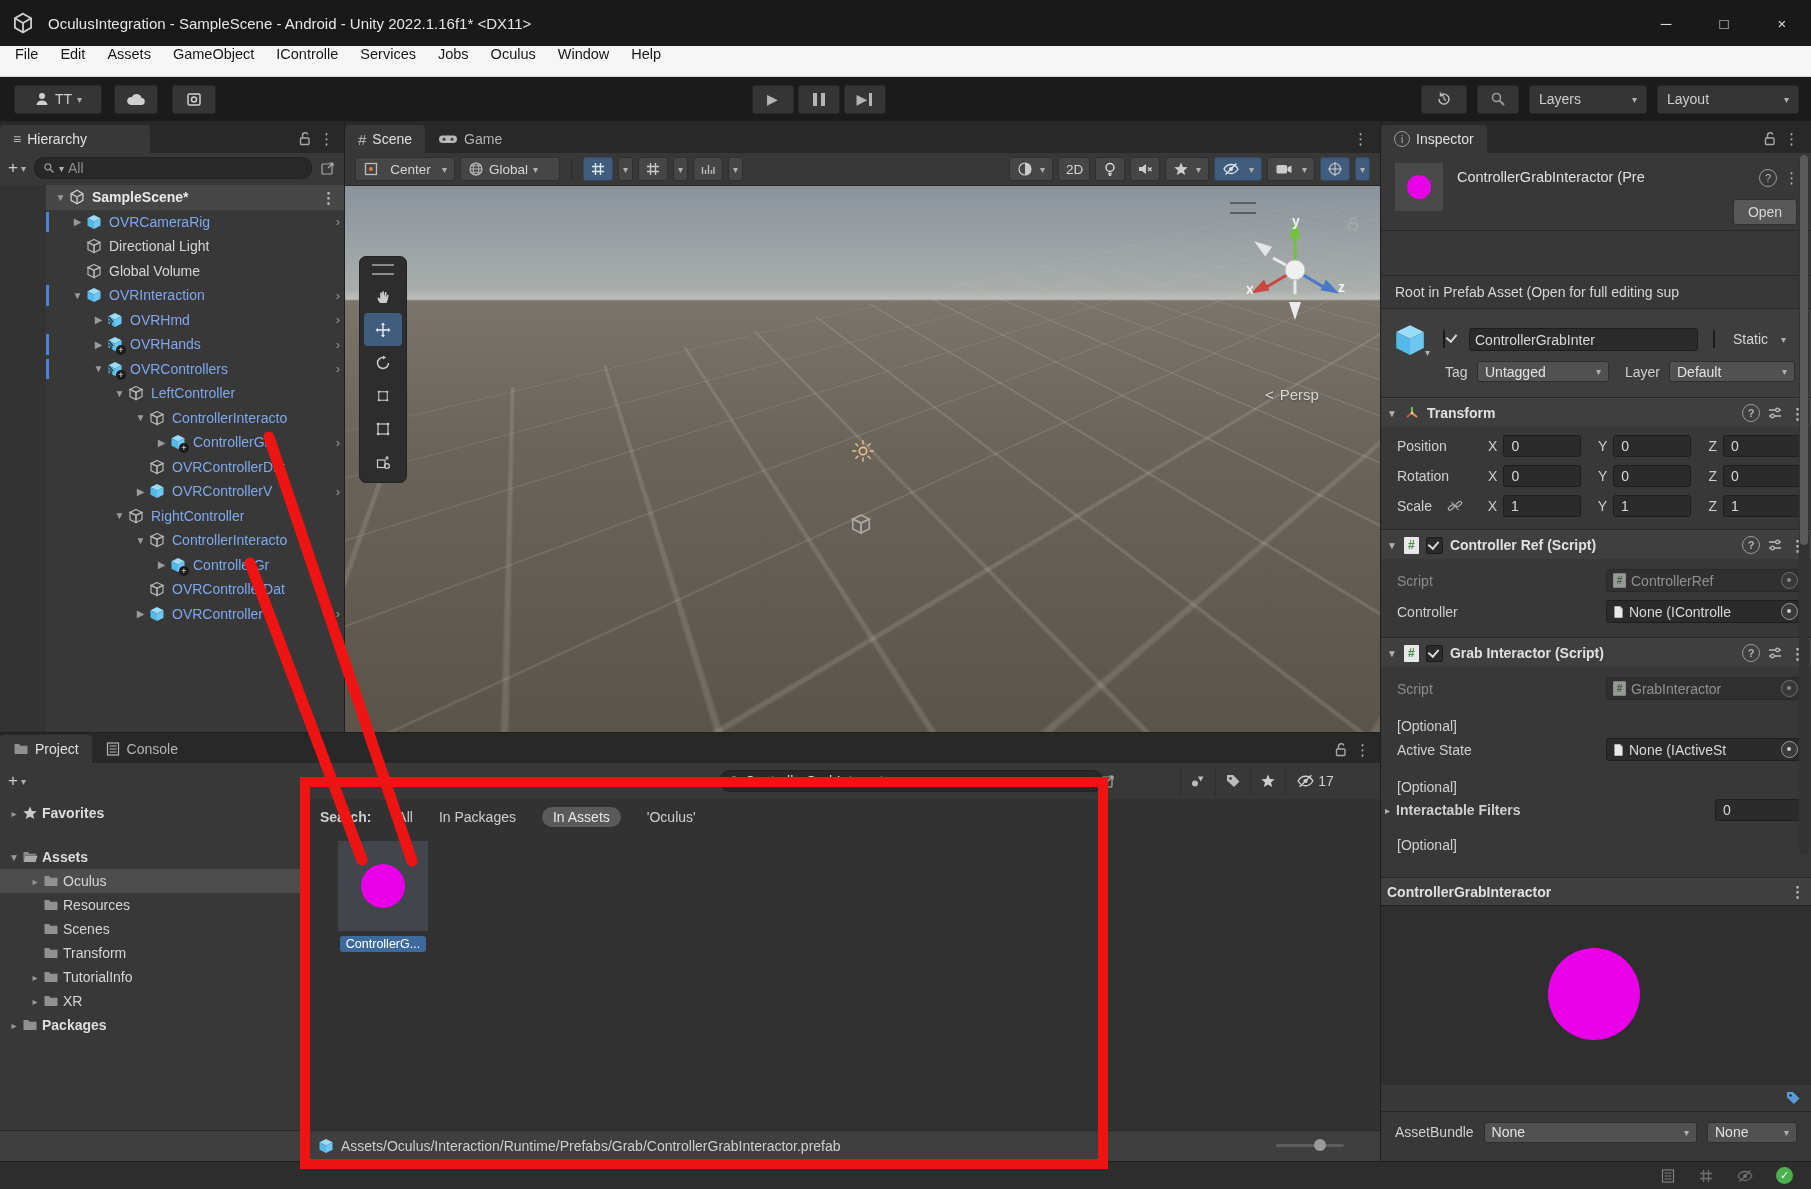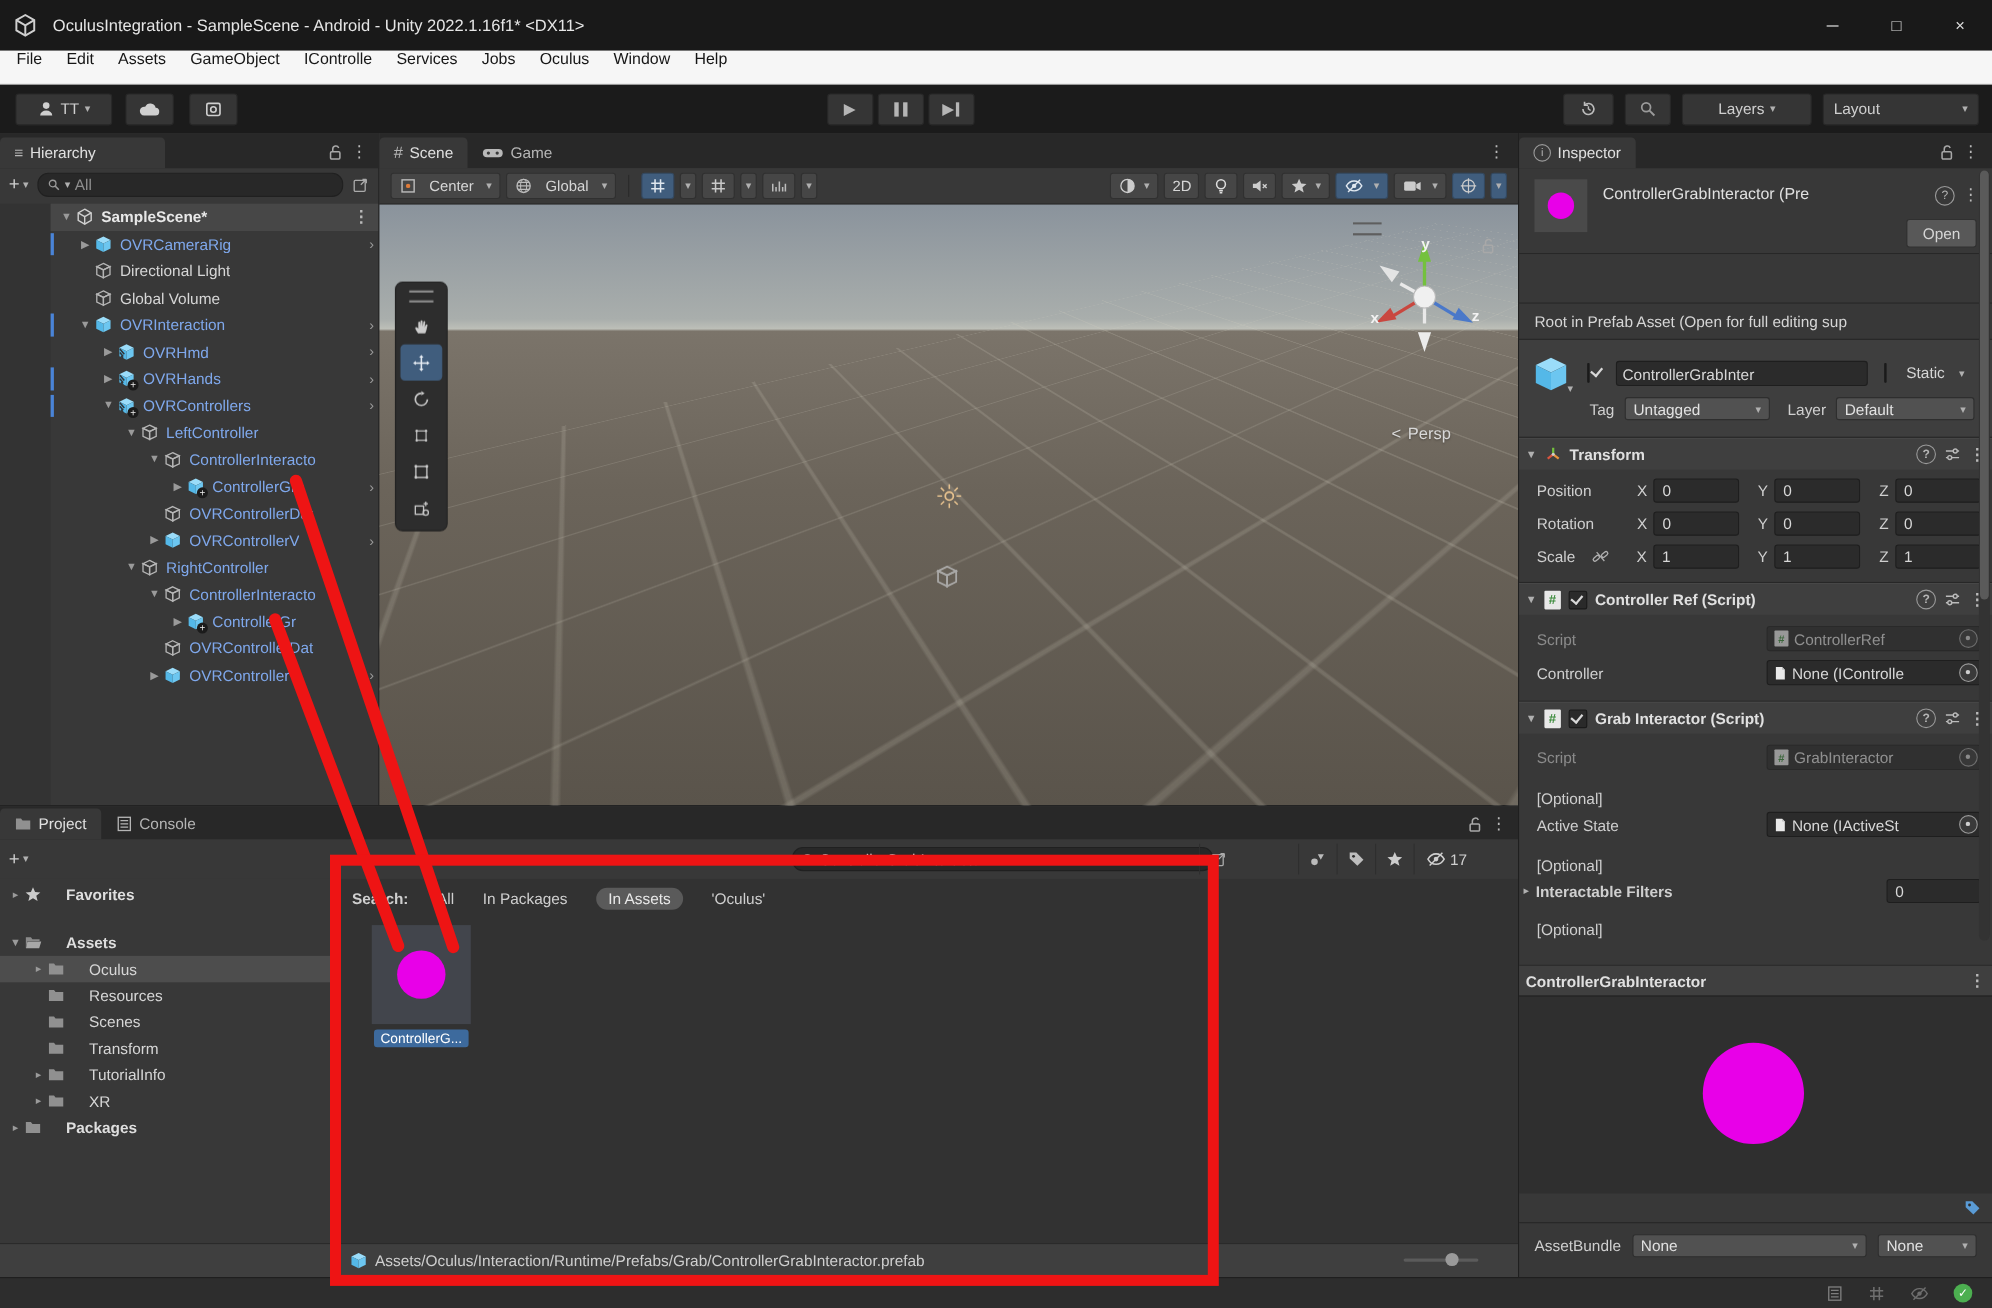--- a/index.html
+++ b/index.html
@@ -65,21 +65,21 @@
   .grip{width:22px;height:7px;border-top:2px solid #8a8a8a;border-bottom:2px solid #8a8a8a;margin:3px 0 5px}
   #persp{position:absolute;color:#d8d8d8;font-size:15px;display:flex;gap:6px;align-items:center;text-shadow:0 1px 2px rgba(0,0,0,.35)}
   .axlabel{fill:#f2f2f2;font-size:14px;font-weight:bold;font-family:"Liberation Sans",sans-serif}
   #ovhandle{position:absolute;width:26px;height:8px;border-top:2px solid #5e5e5e;border-bottom:2px solid #5e5e5e}
   
   #project{left:0;top:732px;width:1380px;height:429px;background:#383838;border-top:1px solid #1f1f1f;box-sizing:border-box}
   #ptoolbar{position:absolute;left:0;top:30px;width:100%;height:36px;display:flex;align-items:center;padding:0 8px;box-sizing:border-box}
   #ptree{position:absolute;left:0;top:66px;width:302px;bottom:31px;background:#383838;border-right:1px solid #2c2c2c;box-sizing:border-box;overflow:hidden}
   .prow{height:24px;display:flex;align-items:center;white-space:nowrap}
   .prow .arr{width:16px;text-align:center;color:#9a9a9a;font-size:10px;flex:none}
-  .prow .lbl{margin-left:22px}
+  .prow .lbl{margin-left:4px}
   .prow.bold .lbl{font-weight:bold;color:#dedede}
   .prow.sel{background:#4d4d4d}
   .pd0{padding-left:6px}.pd1{padding-left:27px}
   #pgrid{position:absolute;left:302px;top:66px;right:0;bottom:31px;background:#323232;overflow:hidden}
   #searchline{display:flex;align-items:center;gap:26px;padding:8px 0 0 18px;color:#cfcfcf}
   .pill{background:#5a5a5a;border-radius:10px;padding:2px 11px;color:#e8e8e8}
   #tile{position:absolute;left:35px;top:42px;width:92px;text-align:center}
   #tileimg{width:90px;height:90px;background:#42454c;margin:0 auto;position:relative}
   #tileimg .circ{position:absolute;left:23px;top:23px;width:44px;height:44px;border-radius:50%;background:#e800e8}
   #tilelabel{display:inline-block;margin-top:5px;background:#3d6a9d;border-radius:3px;color:#fff;font-size:12.5px;padding:1px 6px}
@@ -340,21 +340,21 @@
   <div class="tbtn" style="width:46px">
     <svg class="ic">
         <use href="#hist"></use>
       </svg>
   </div>
   <div class="tbtn" style="width:42px;margin-left:10px">
     <svg class="ic">
         <use href="#mag"></use>
       </svg>
   </div>
-  <div class="tbtn" style="width:118px;margin-left:10px;">
+  <div class="tbtn" style="width:118px;margin-left:10px;justify-content:space-between">
     <span>Layers</span>
     <span class="caret">▾</span>
   </div>
   <div class="tbtn" style="width:142px;margin:0 12px 0 10px;justify-content:space-between">
     <span>Layout</span>
     <span class="caret">▾</span>
   </div>
 </div>
 
 <div class="abs" id="hierarchy">
@@ -544,21 +544,21 @@
     <span class="kebab" style="margin:0 12px 7px 0">⋮</span>
   </div>
   <div id="scenetoolbar">
     <div class="sbtn" style="width:100px;justify-content:space-between">
       <svg class="ic">
           <use href="#pivot"></use>
         </svg>
       <span>Center</span>
       <span class="caret">▾</span>
     </div>
-    <div class="sbtn" style="width:100px;justify-content:space-between">
+    <div class="sbtn" style="width:100px;justify-content:flex-start">
       <svg class="ic">
           <use href="#globe"></use>
         </svg>
       <span>Global</span>
       <span class="caret">▾</span>
     </div>
     <span class="vsep"></span>
     <div class="sbtn blue" style="width:30px;justify-content:center;color:#dfe7ef">
       <svg class="ic">
           <use href="#grid9"></use>

